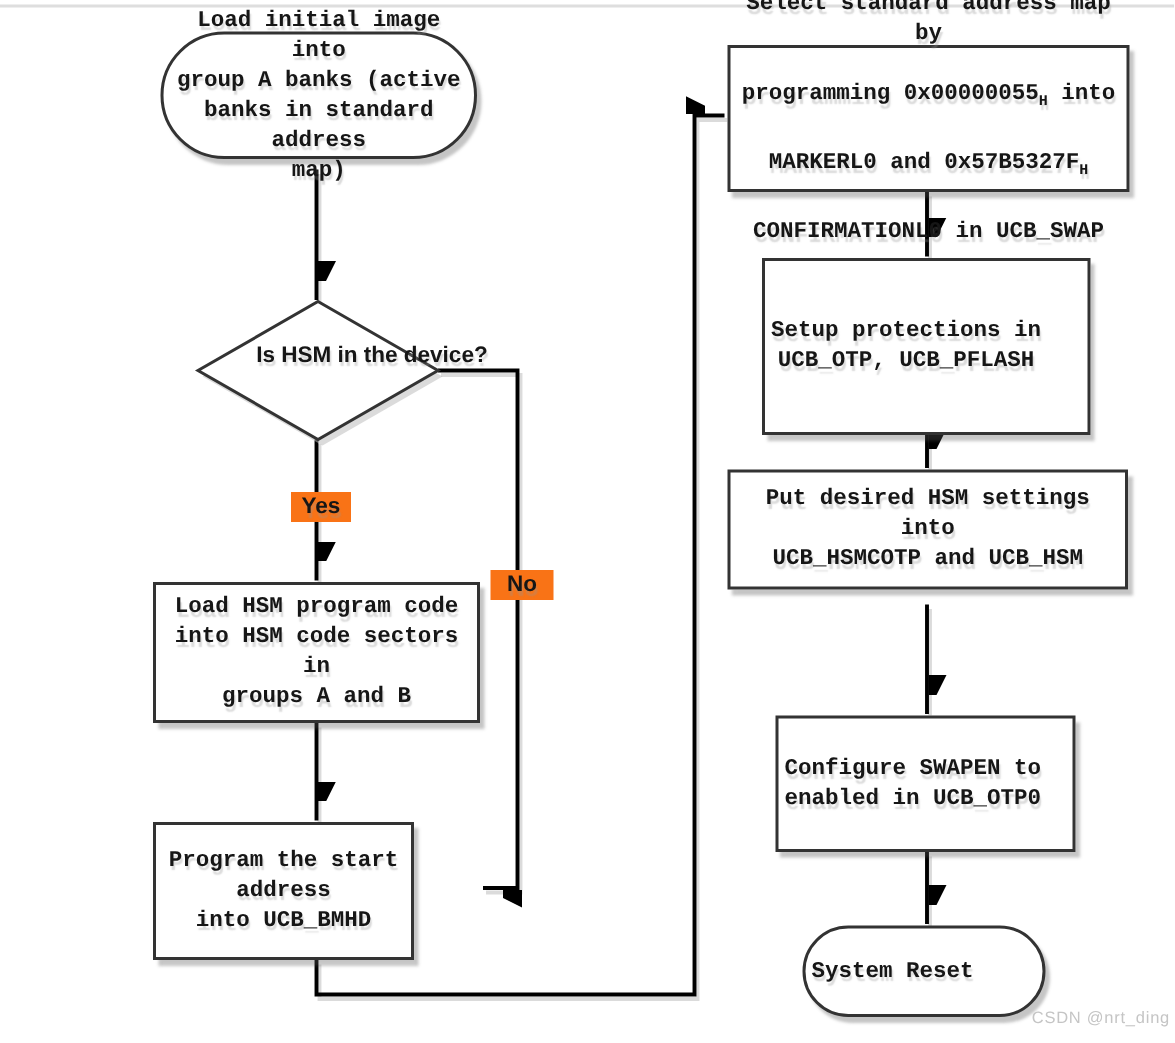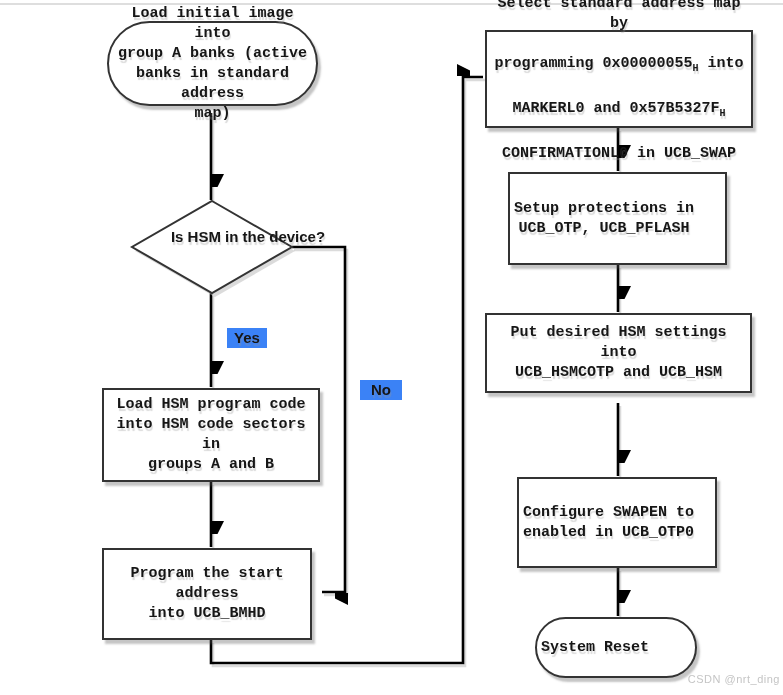--- a/index.html
+++ b/index.html
@@ -19,21 +19,21 @@
   .terminator.small{border-radius:31px;}
   .shape-text{
     font-size:15px;line-height:20px;font-weight:600;white-space:pre-line;
     text-shadow:1px 3px 1px rgba(150,150,150,0.35);padding:0 4px;
   }
   .free-text{
     position:absolute;z-index:3;font-size:15px;line-height:20px;font-weight:600;
     text-align:center;text-shadow:1px 3px 1px rgba(150,150,150,0.35);
   }
   .diamond-label{width:160px;}
-  .branch-label{background:#3b82f6;padding:0 3px;margin-left:33px;}
+  .branch-label{background:#f97316;padding:0 3px;}
   .sub{font-size:10px;vertical-align:-4px;}
   svg.wires{position:absolute;left:0;top:0;z-index:1;}
   .watermark{
     position:absolute;top:673px;right:3px;z-index:4;
     font-size:11px;color:#c5c5c5;font-weight:400;letter-spacing:0.5px;
   }
 </style>
 </head>
 <body>
 
@@ -87,35 +87,35 @@
   <div class="free-text branch-label" style="left:194px;top:328px;width:34px;">Yes</div>
 
   <div class="free-text branch-label" style="left:327px;top:380px;width:36px;">No</div>
 
   <div class="shape" style="left:102px;top:388px;width:218px;height:94px;">
     <div class="shape-text">Load HSM program code
 into HSM code sectors in
 groups A and B</div>
   </div>
 
-  <div class="shape" style="left:102px;top:548px;width:210px;height:92px;">
+  <div class="shape" style="left:102px;top:548px;width:174px;height:92px;">
     <div class="shape-text">Program the start address
 into UCB_BMHD</div>
   </div>
 
   <div class="shape" style="left:485px;top:30px;width:268px;height:98px;">
     <div class="shape-text">
       <div>Select standard address map by</div>
       <div><span>programming 0x00000055</span><span class="sub">H</span><span> into</span></div>
       <div><span>MARKERL0 and 0x57B5327F</span><span class="sub">H</span></div>
       <div>CONFIRMATIONL0 in UCB_SWAP</div>
     </div>
   </div>
 
-  <div class="shape" style="left:508px;top:172px;width:219px;height:93px;">
+  <div class="shape" style="left:508px;top:172px;width:219px;height:118px;">
     <div class="shape-text">Setup protections in
 UCB_OTP, UCB_PFLASH</div>
   </div>
 
   <div class="shape" style="left:485px;top:313px;width:267px;height:80px;">
     <div class="shape-text">Put desired HSM settings into
 UCB_HSMCOTP and UCB_HSM</div>
   </div>
 
   <div class="shape" style="left:517px;top:477px;width:200px;height:91px;">

